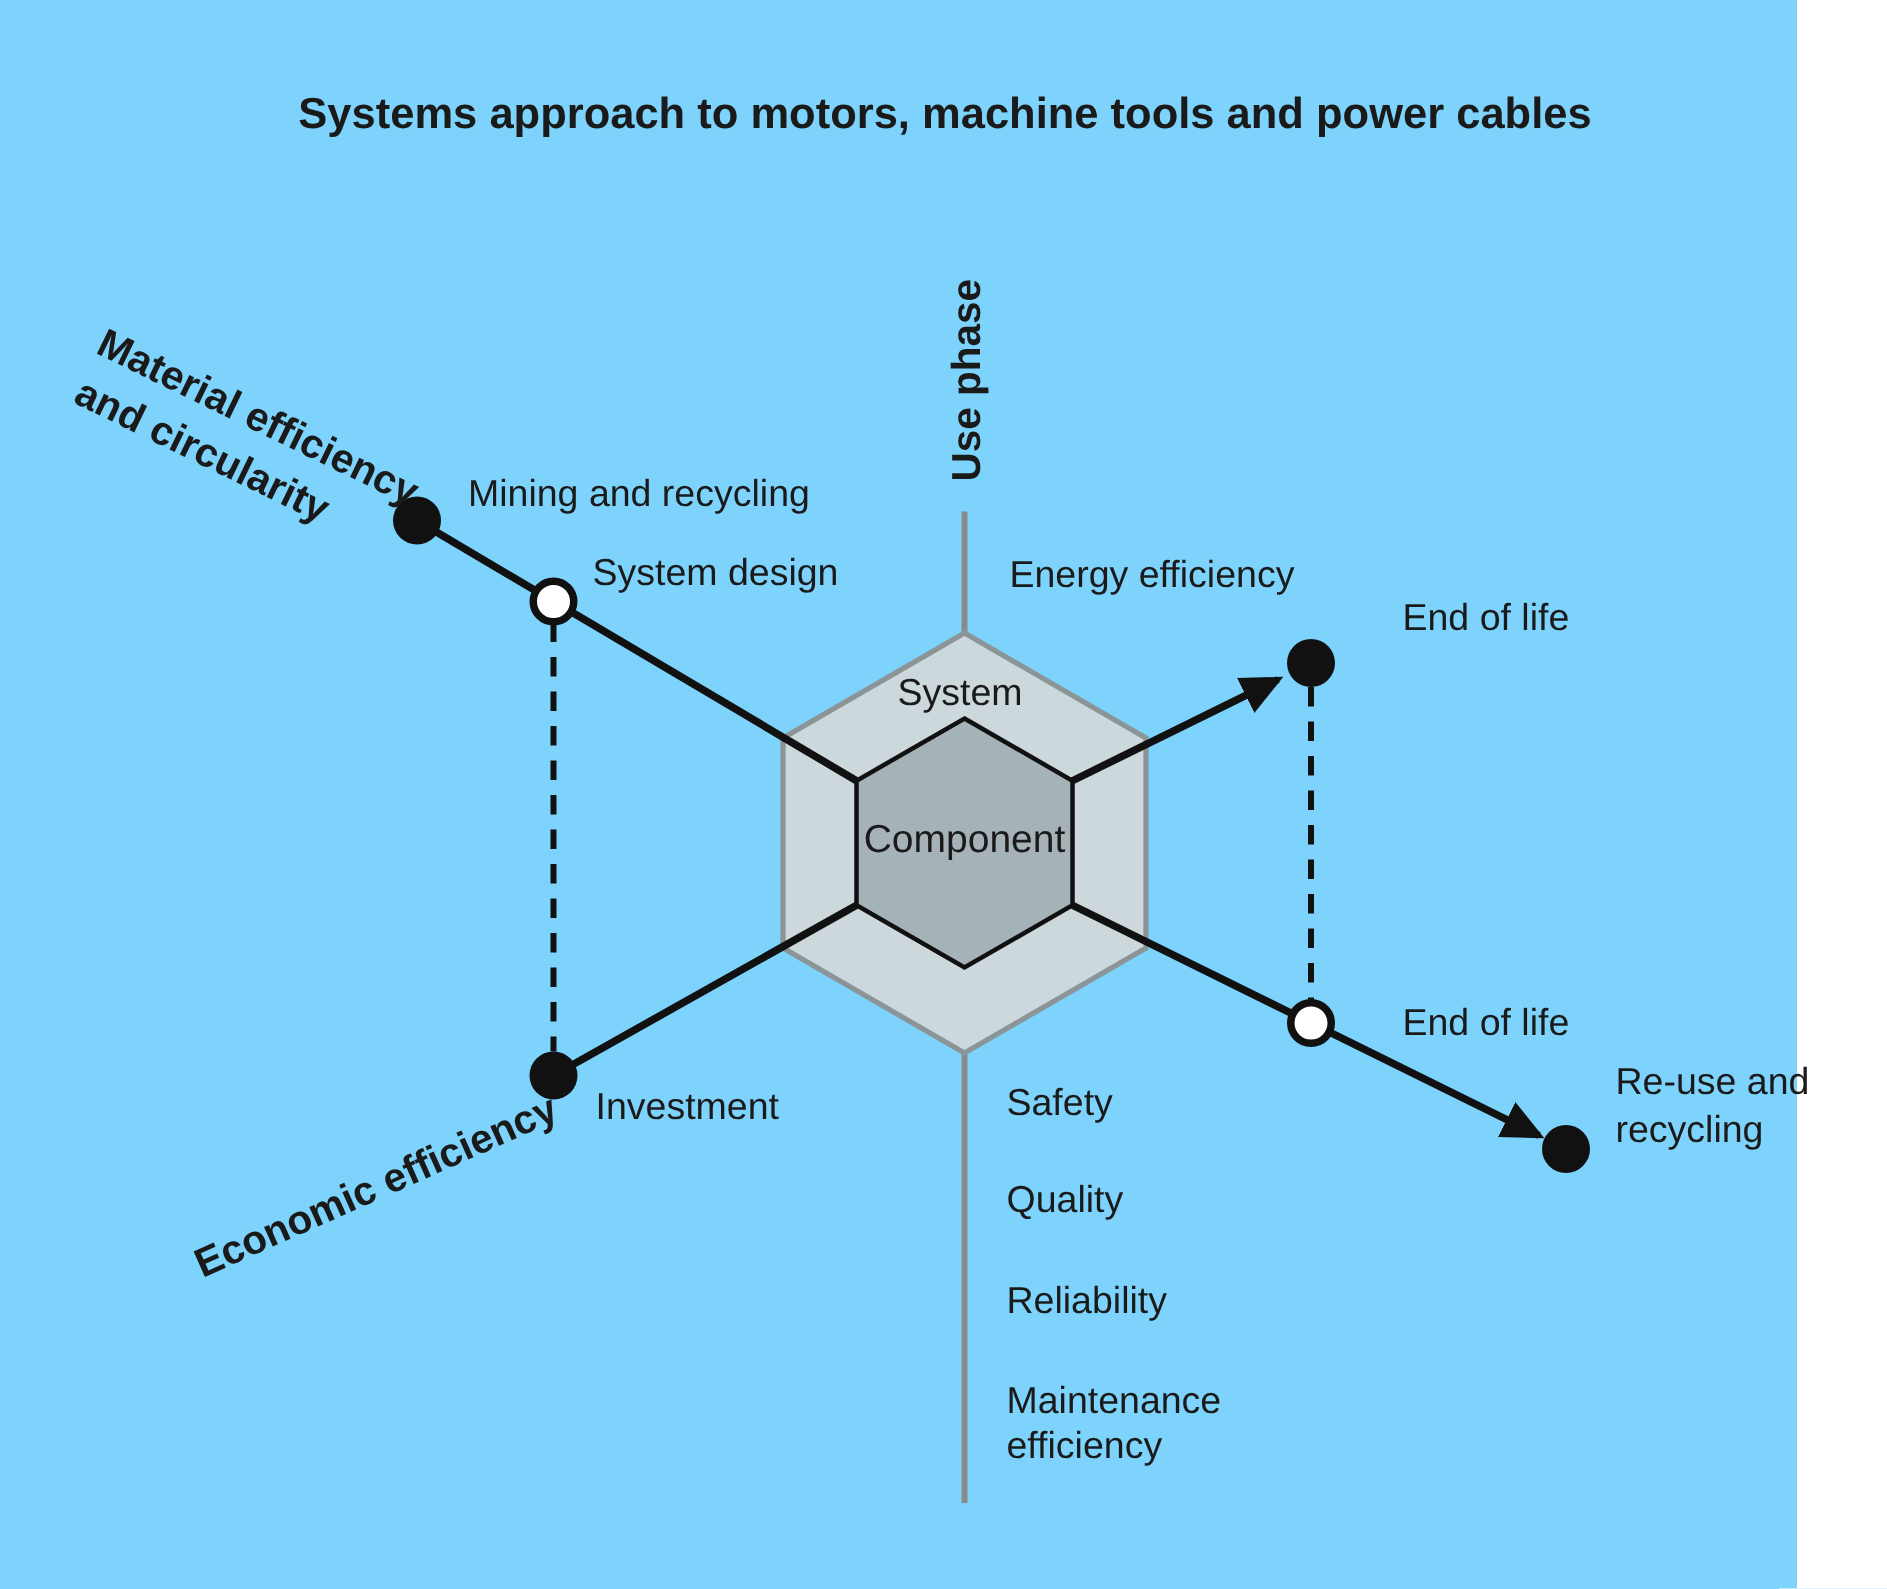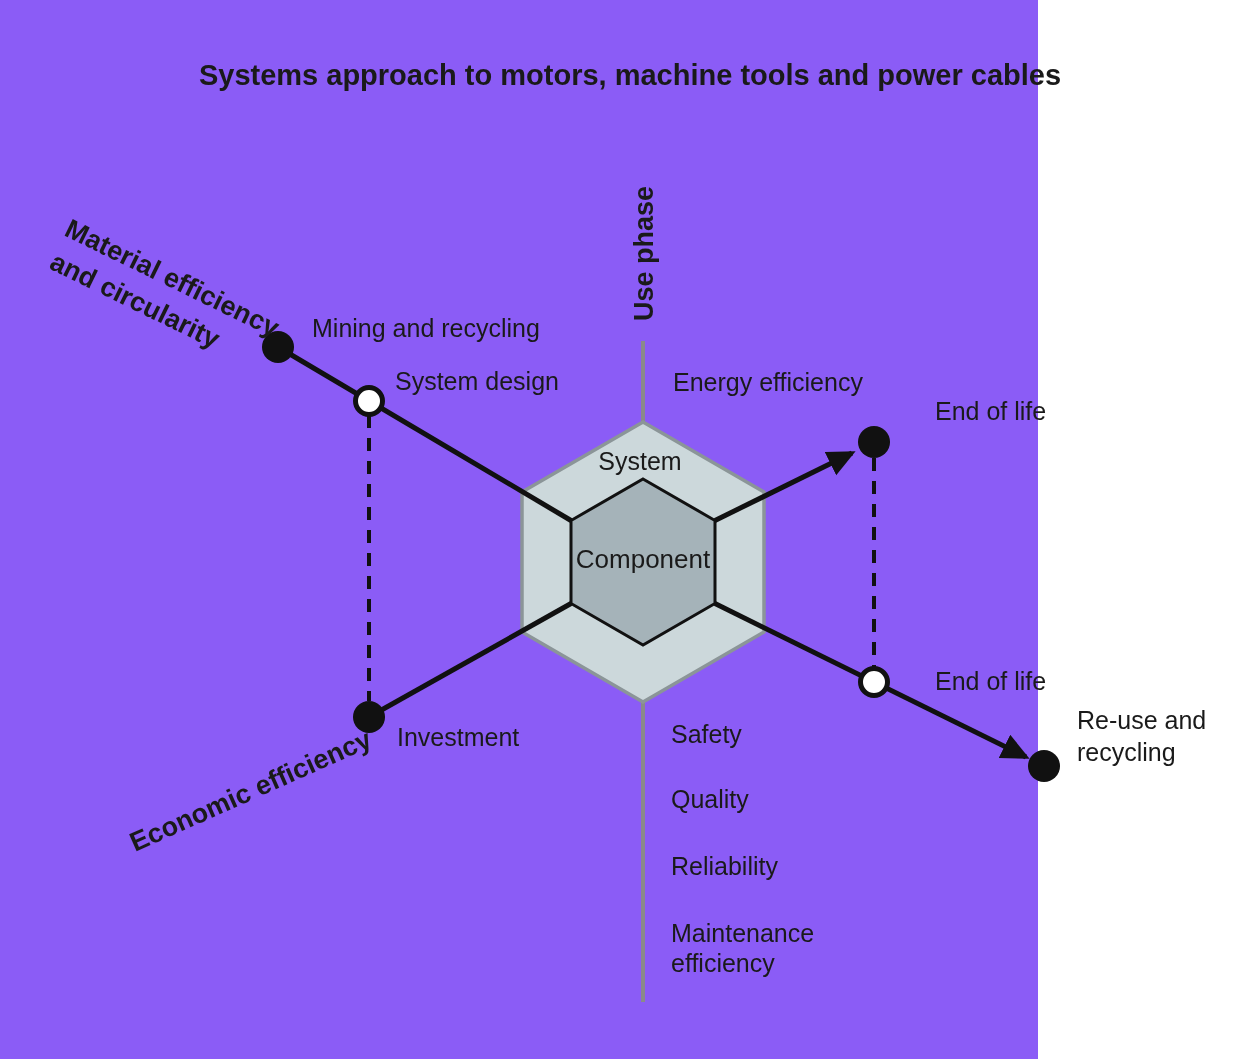--- a/index.html
+++ b/index.html
@@ -1,20 +1,20 @@
 <!DOCTYPE html>
 <html><head>
 <meta charset="utf-8">
 <style>
   html, body { margin: 0; padding: 0; background: #ffffff; }
   .page {
     position: relative;
-    width: 1038px;
+    width: 1198px;
     height: 1059px;
-    background: #8b5cf6;
+    background: #7dd3fc;
     font-family: "Liberation Sans", sans-serif;
   }
   svg text {
     fill: #1a1a1a;
     font-family: "Liberation Sans", sans-serif;
   }
   .title-text  { font-size: 29px; font-weight: bold; }
   .axis-title  { font-size: 27px; font-weight: bold; }
   .node-label  { font-size: 25px; font-weight: normal; }
   .hex-label   { font-size: 25px; font-weight: normal; }

